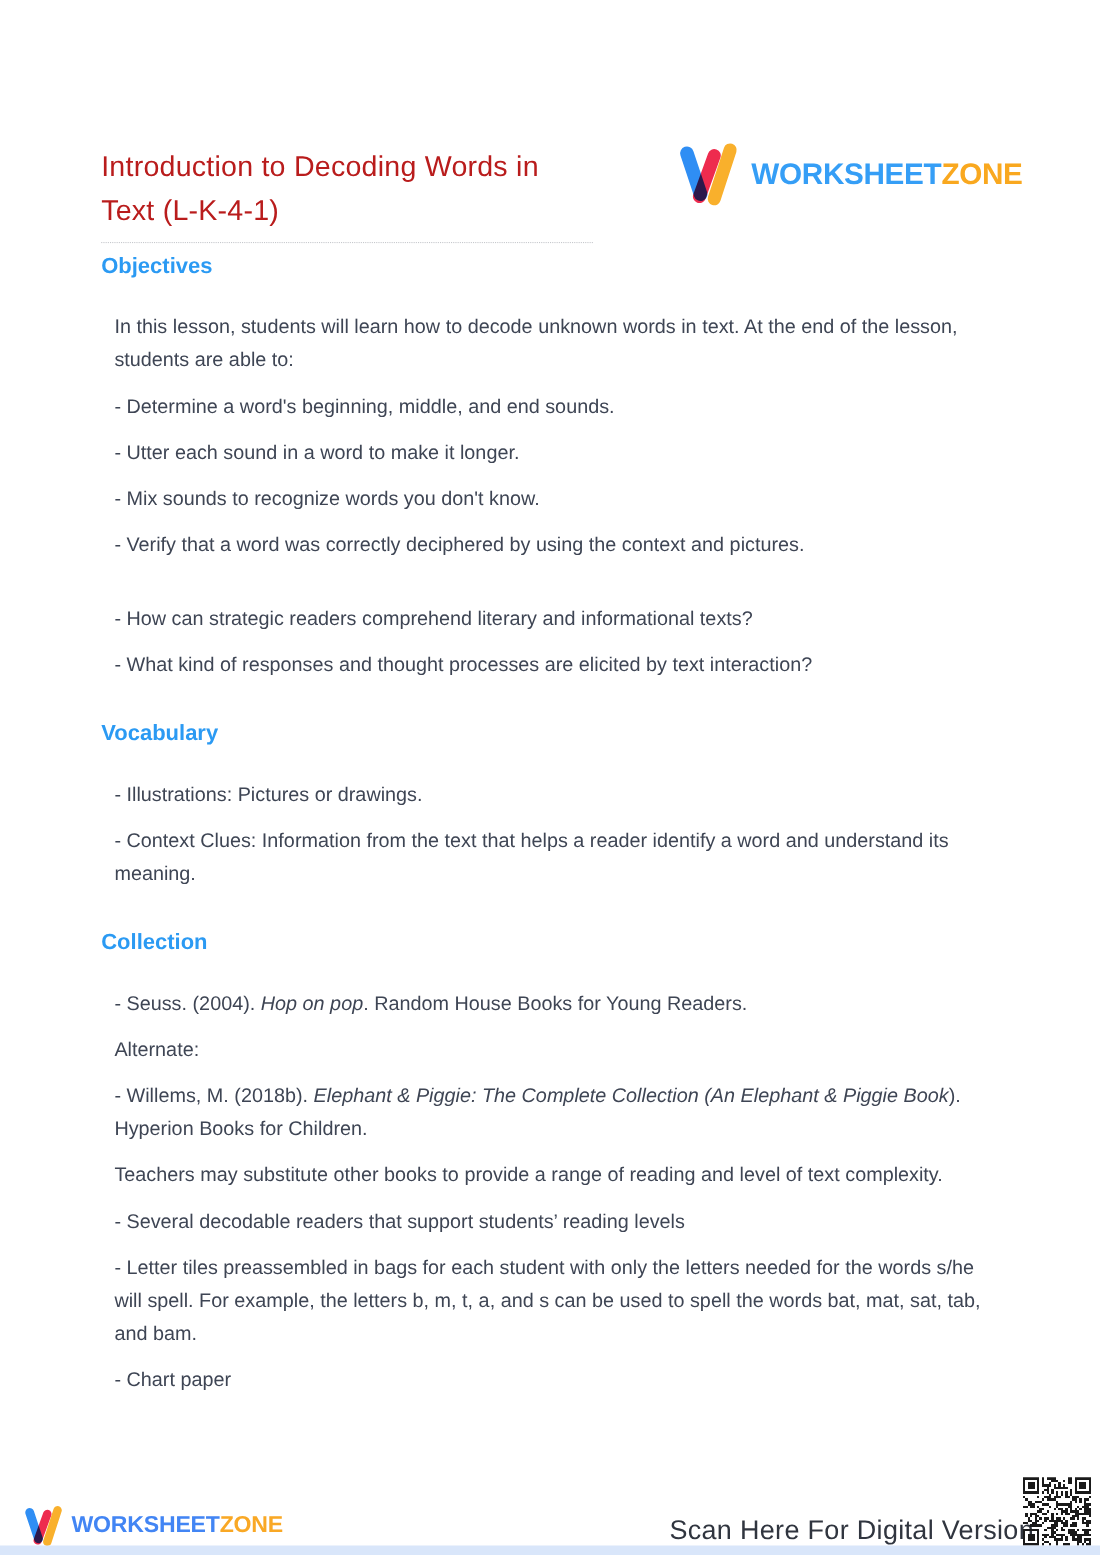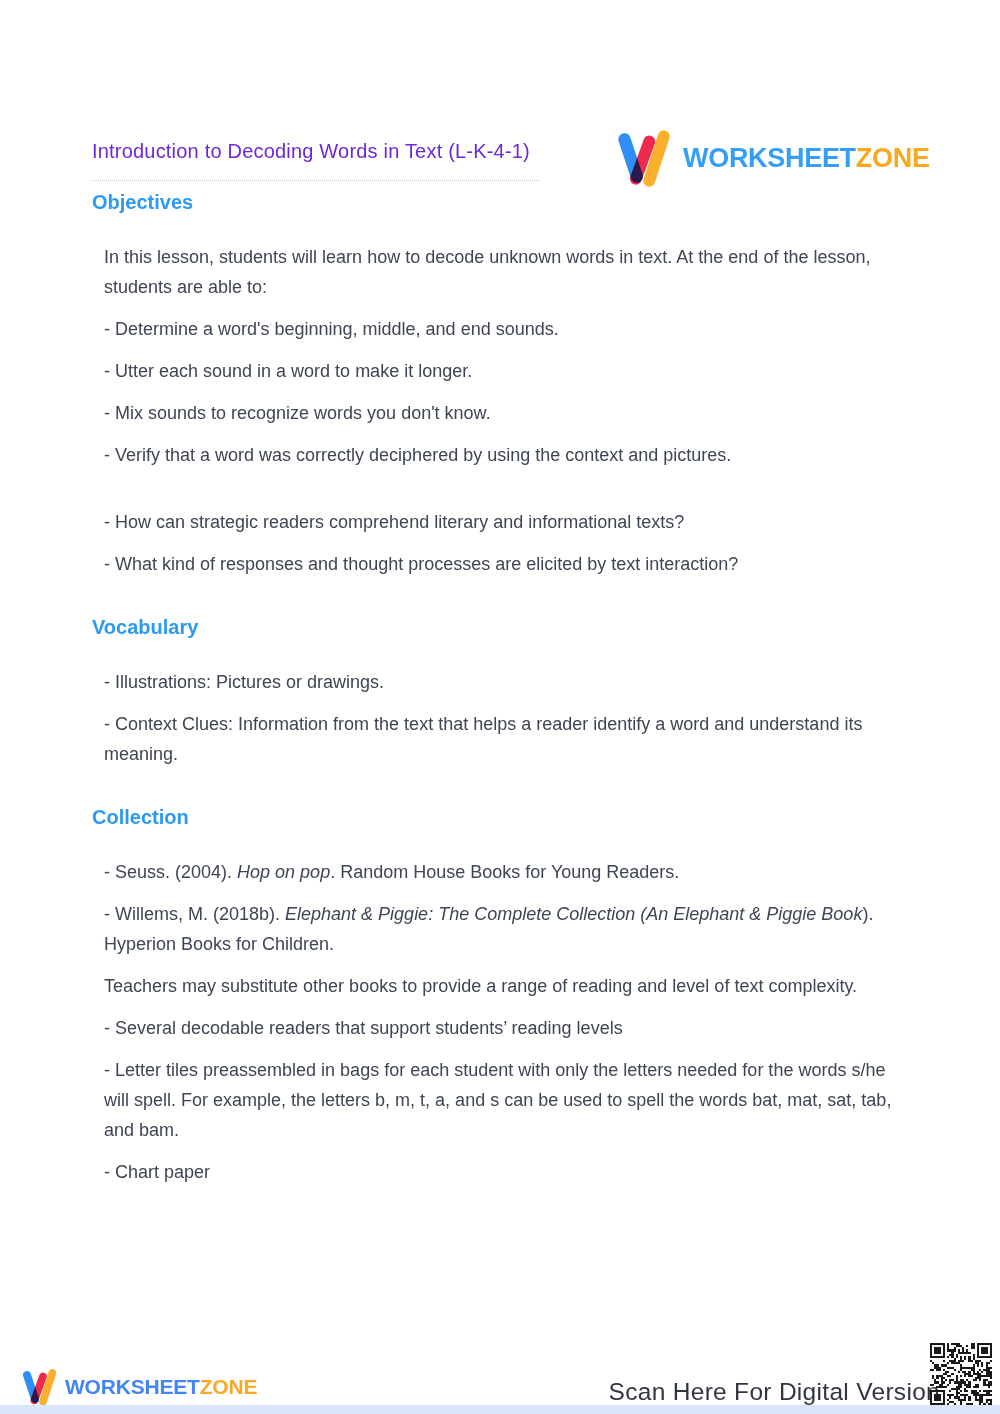--- a/index.html
+++ b/index.html
@@ -19,24 +19,24 @@
     width:812px;
     color:#3e4554;
   }
   .title-block{
     width:447px;
     padding-bottom:9px;
     border-bottom:1px dotted #c6c8cc;
   }
   .title-block h1{
     margin:0;
-    font-size:20px;
+    font-size:26px;
     line-height:40px;
     font-weight:500;
-    color:#6d28d9;
+    color:#b91c1c;
     letter-spacing:0.2px;
   }
   .sec{margin-top:37px;}
   .sec.first{margin-top:10px;}
   .sec h2{
     margin:0 0 28px 0;
     font-size:20px;
     line-height:23px;
     font-weight:600;
     color:#2b9af3;
@@ -152,20 +152,21 @@
       <div class="paras">
           <p><span>- Illustrations: Pictures or drawings.</span></p>
           <p><span>- Context Clues: Information from the text that helps a reader identify a word and understand its meaning.</span></p>
         </div>
     </section>
 
     <section class="sec">
       <h2>Collection</h2>
       <div class="paras">
           <p><span>- Seuss. (2004). </span><span class="it">Hop on pop</span><span>. Random House Books for Young Readers.</span></p>
+          <p><span>Alternate:</span></p>
           <p><span>- Willems, M. (2018b). </span><span class="it">Elephant &amp; Piggie: The Complete Collection (An Elephant &amp; Piggie Book</span><span>). Hyperion Books for Children.</span></p>
           <p><span>Teachers may substitute other books to provide a range of reading and level of text complexity.</span></p>
           <p><span>- Several decodable readers that support students’ reading levels</span></p>
           <p><span>- Letter tiles preassembled in bags for each student with only the letters needed for the words s/he will spell. For example, the letters b, m, t, a, and s can be used to spell the words bat, mat, sat, tab, and bam.</span></p>
           <p><span>- Chart paper</span></p>
         </div>
     </section>
   </main>
 
   <div class="brand-footer">

